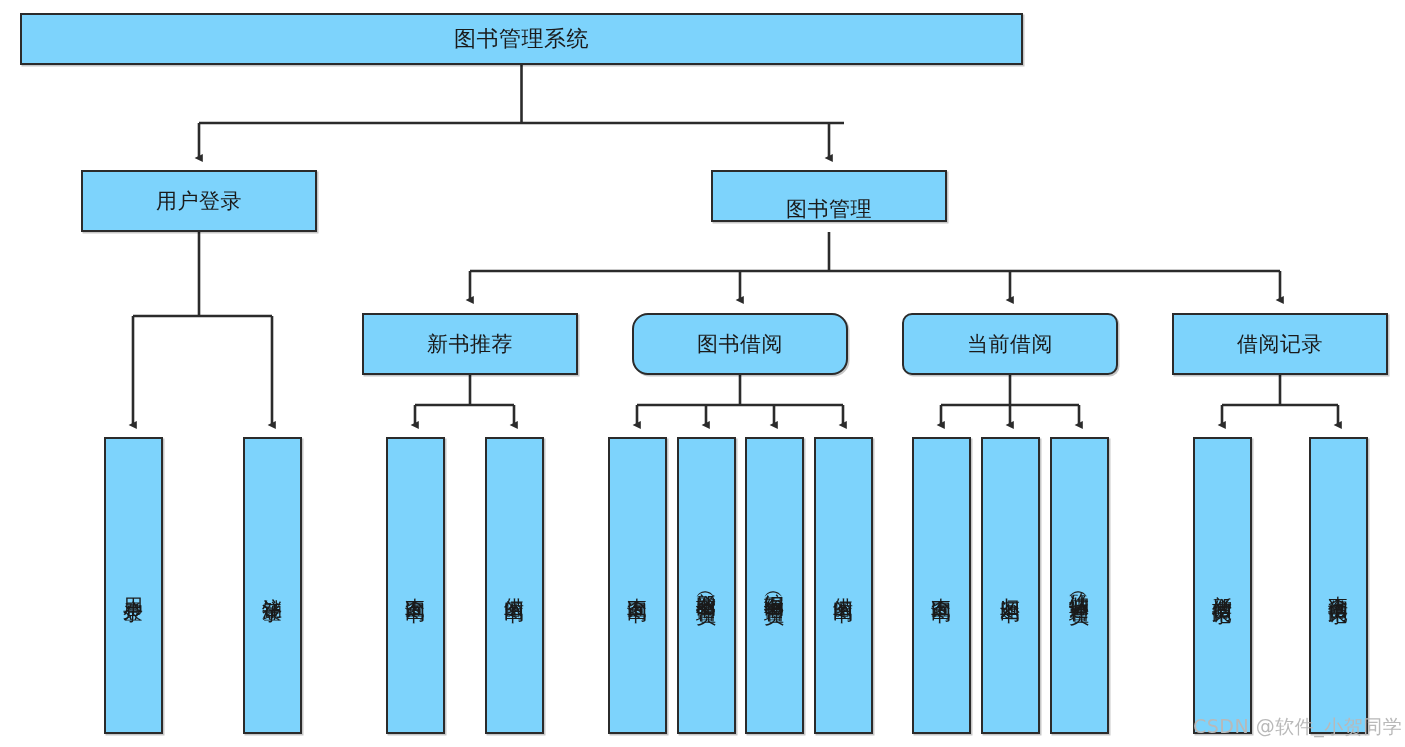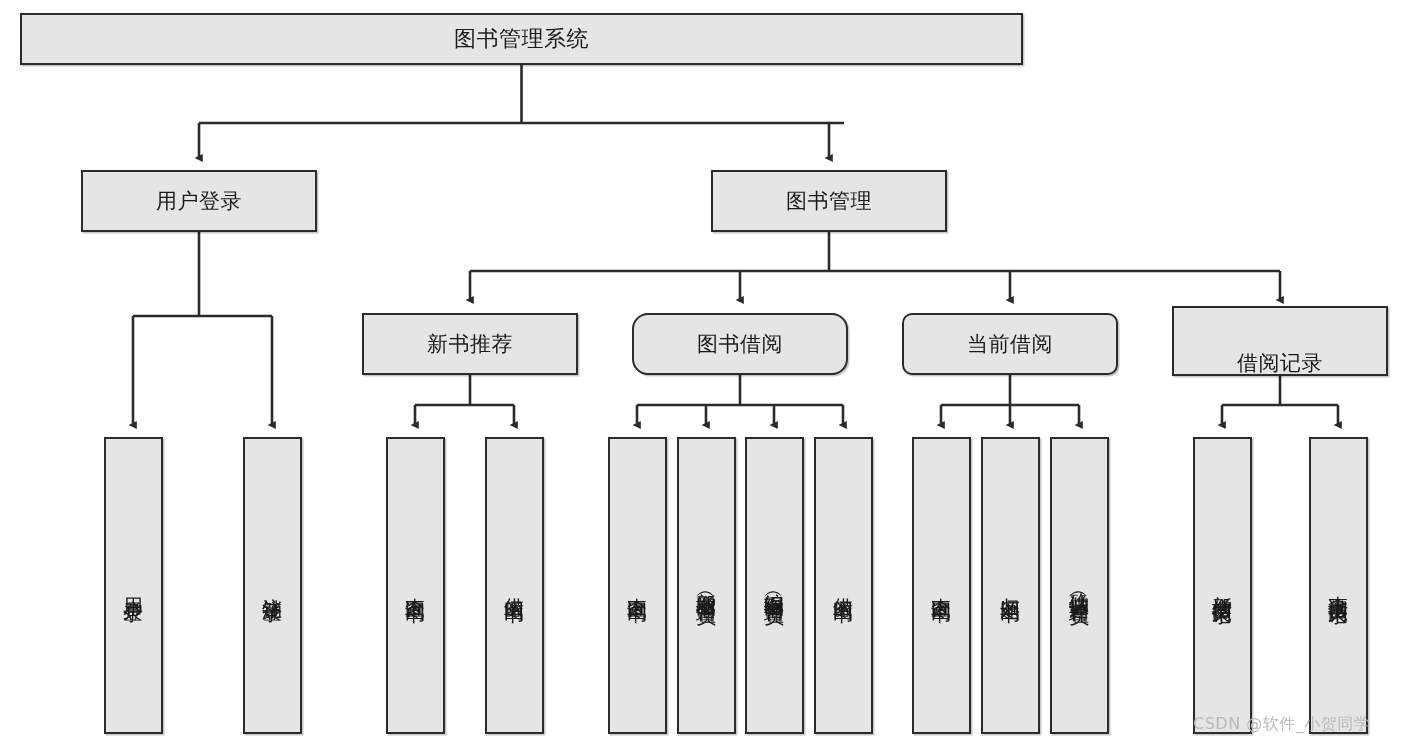--- a/index.html
+++ b/index.html
@@ -20,21 +20,21 @@
   svg.wires {
     position: absolute;
     left: 0;
     top: 0;
     width: 1405px;
     height: 747px;
   }
   .node {
     position: absolute;
     box-sizing: border-box;
-    background: #e5e5e5;
+    background: #7dd3fc;
     border: 2.5px solid #2b2b2b;
     display: flex;
     align-items: center;
     justify-content: center;
     box-shadow: 1.5px 1.5px 0 rgba(0,0,0,0.22);
   }
   .node-label {
     color: #1a1a1a;
     font-size: 21px;
     line-height: 1.05;
@@ -46,21 +46,21 @@
     writing-mode: vertical-rl;
     text-orientation: upright;
     font-size: 20px;
     letter-spacing: 2px;
     line-height: 1;
   }
   .node.root .node-label { font-size: 22px; }
   .watermark {
     position: absolute;
     color: #b9b9b9;
-    font-size: 16px;
+    font-size: 19px;
     letter-spacing: 0.5px;
     white-space: nowrap;
     user-select: none;
   }
 </style>
 </head>
 <body>
 
 <div id="diagram-root">
 
@@ -114,34 +114,34 @@
     </g>
   </svg>
 
   <div class="node root" style="left:20px; top:13px; width:1003px; height:52px;">
     <span class="node-label">图书管理系统</span>
   </div>
 
   <div class="node" style="left:81px; top:170px; width:236px; height:62px;">
     <span class="node-label">用户登录</span>
   </div>
-  <div class="node" style="left:711px; top:170px; width:236px; height:62px;">
+  <div class="node" style="left:711px; top:170px; width:236px; height:52px;align-items:flex-end;">
     <span class="node-label">图书管理</span>
   </div>
 
   <div class="node" style="left:362px; top:313px; width:216px; height:62px;">
     <span class="node-label">新书推荐</span>
   </div>
   <div class="node" style="left:632px; top:313px; width:216px; height:62px;border-radius:16px;">
     <span class="node-label">图书借阅</span>
   </div>
   <div class="node" style="left:902px; top:313px; width:216px; height:62px;border-radius:10px;">
     <span class="node-label">当前借阅</span>
   </div>
-  <div class="node" style="left:1172px; top:306px; width:216px; height:70px;align-items:flex-end;">
+  <div class="node" style="left:1172px; top:313px; width:216px; height:62px;">
     <span class="node-label">借阅记录</span>
   </div>
 
   <div class="node vertical" style="left:104px; top:437px; width:59px; height:297px;">
     <span class="node-label">用户登录</span>
   </div>
   <div class="node vertical" style="left:243px; top:437px; width:59px; height:297px;">
     <span class="node-label">注销登录</span>
   </div>
 

